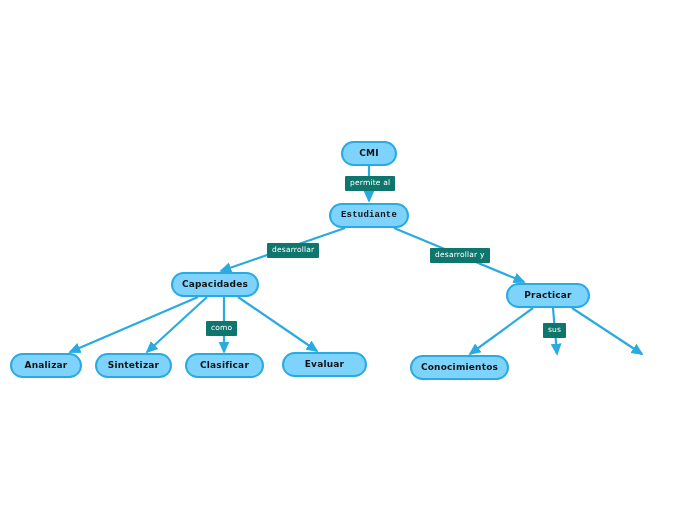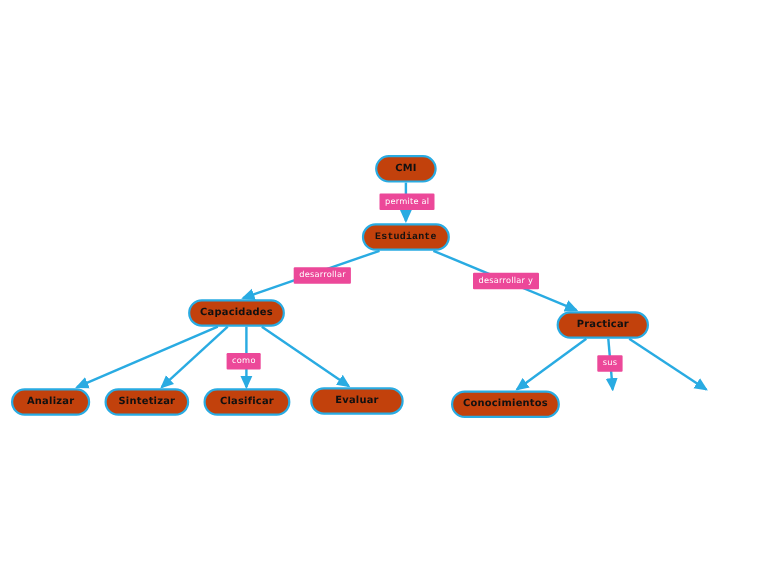--- a/index.html
+++ b/index.html
@@ -26,40 +26,40 @@
     position: absolute;
     left: 0;
     top: 0;
     width: 696px;
     height: 520px;
     pointer-events: none;
   }
   .node {
     position: absolute;
     box-sizing: border-box;
-    background: #c2410c;
+    background: #7dd3fc;
     border: 2px solid #29abe2;
     border-radius: 14px;
     display: flex;
     align-items: center;
     justify-content: center;
     color: #111111;
     font-weight: bold;
     font-size: 9px;
     letter-spacing: 0.2px;
     white-space: nowrap;
   }
   .node-label {
     display: block;
     line-height: 1;
   }
   .edge-label {
     position: absolute;
     box-sizing: border-box;
-    background: #ec4899;
+    background: #0f766e;
     color: #ffffff;
     font-size: 7.5px;
     font-weight: normal;
     letter-spacing: 0.2px;
     padding: 3px 5px 4px 5px;
     border-radius: 1px;
     white-space: nowrap;
     line-height: 1;
     display: flex;
     align-items: center;

